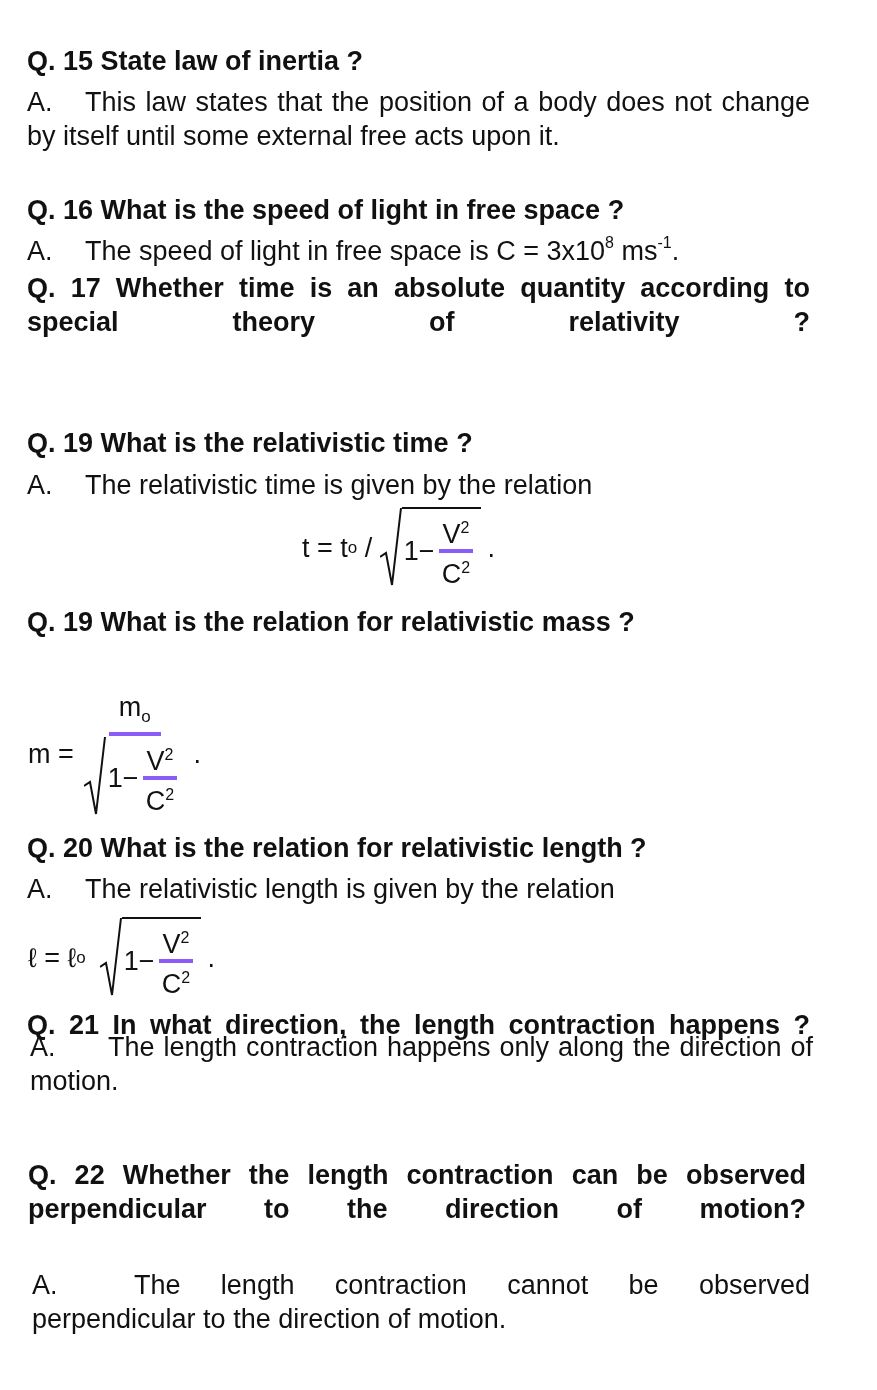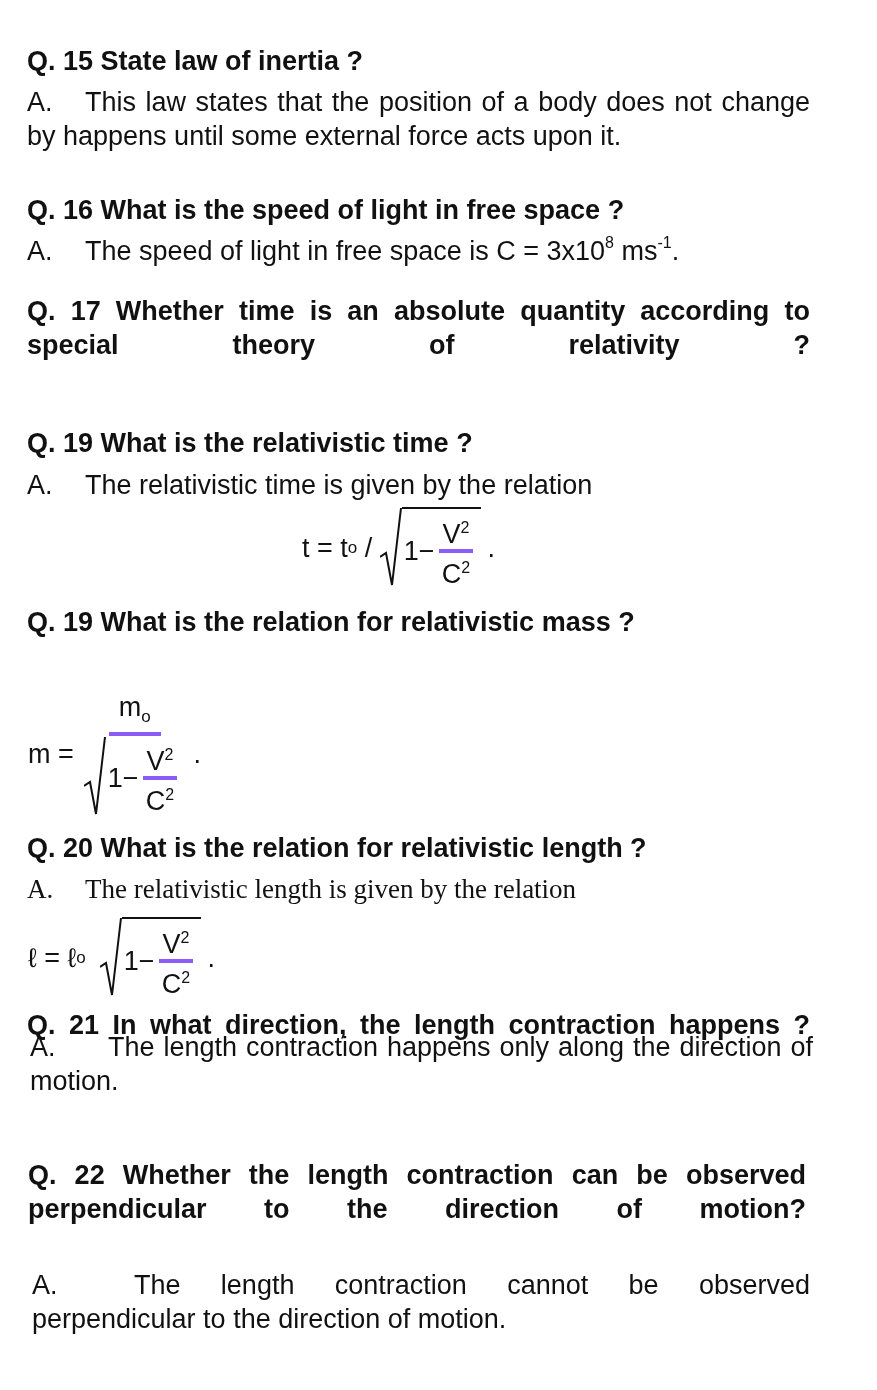--- a/index.html
+++ b/index.html
@@ -24,29 +24,29 @@
   .sub { font-size: 17px; vertical-align: -6px; }
   .sup2 { font-size: 16px; vertical-align: 10px; }
 </style>
 </head>
 <body>
 
 <div class="page">
 
   <div class="blk q" style="top:17px;">Q. 15 State law of inertia ?</div>
   <div class="blk a" style="top:58px;">
-    <span class="alabel">A.</span><span>This law states that the position of a body does not change by happens until some external force acts upon it.</span>
+    <span class="alabel">A.</span><span>This law states that the position of a body does not change by itself until some external free acts upon it.</span>
   </div>
 
   <div class="blk q" style="top:166px;">Q. 16 What is the speed of light in free space ?</div>
   <div class="blk a" style="top:207px;">
     <span class="alabel">A.</span><span>The speed of light in free space is C = 3x10</span><sup>8</sup><span> ms</span><sup>-1</sup><span>.</span>
   </div>
 
-  <div class="blk q just" style="top:267px;">Q. 17 Whether time is an absolute quantity according to special theory of relativity ?</div>
+  <div class="blk q just" style="top:244px;">Q. 17 Whether time is an absolute quantity according to special theory of relativity ?</div>
 
   <div class="blk q" style="top:399px;">Q. 19 What is the relativistic time ?</div>
   <div class="blk a" style="top:441px;">
     <span class="alabel">A.</span><span>The relativistic time is given by the relation</span>
   </div>
   <div class="formula" style="left:302px; top:480px;">
     <span>t = t</span>
       <span class="sub">o</span>
       <span style="white-space:pre;"> / </span>
     <span class="sqrt">
@@ -81,21 +81,21 @@
                 <span class="den"><span>C</span><span class="sup2">2</span></span>
               </span>
           </span>
         </span>
       </span>
     </span>
     <span style="margin-left:4px;">.</span>
   </div>
 
   <div class="blk q" style="top:804px;">Q. 20 What is the relation for relativistic length ?</div>
-  <div class="blk a" style="top:845px;font-family:Liberation Serif, serif;">
+  <div class="blk a" style="top:845px;">
     <span class="alabel">A.</span><span>The relativistic length is given by the relation</span>
   </div>
   <div class="formula" style="left:28px; top:890px;">
     <span>ℓ = ℓ</span>
       <span class="sub">o</span>
     <span class="sqrt" style="margin-left:14px;">
       <svg class="rad" viewBox="0 0 22 80" preserveAspectRatio="none">
           <polyline points="0,50 6,46 12,78 21,1" fill="none" stroke="#111" stroke-width="2"></polyline>
         </svg>
       <span class="body">

